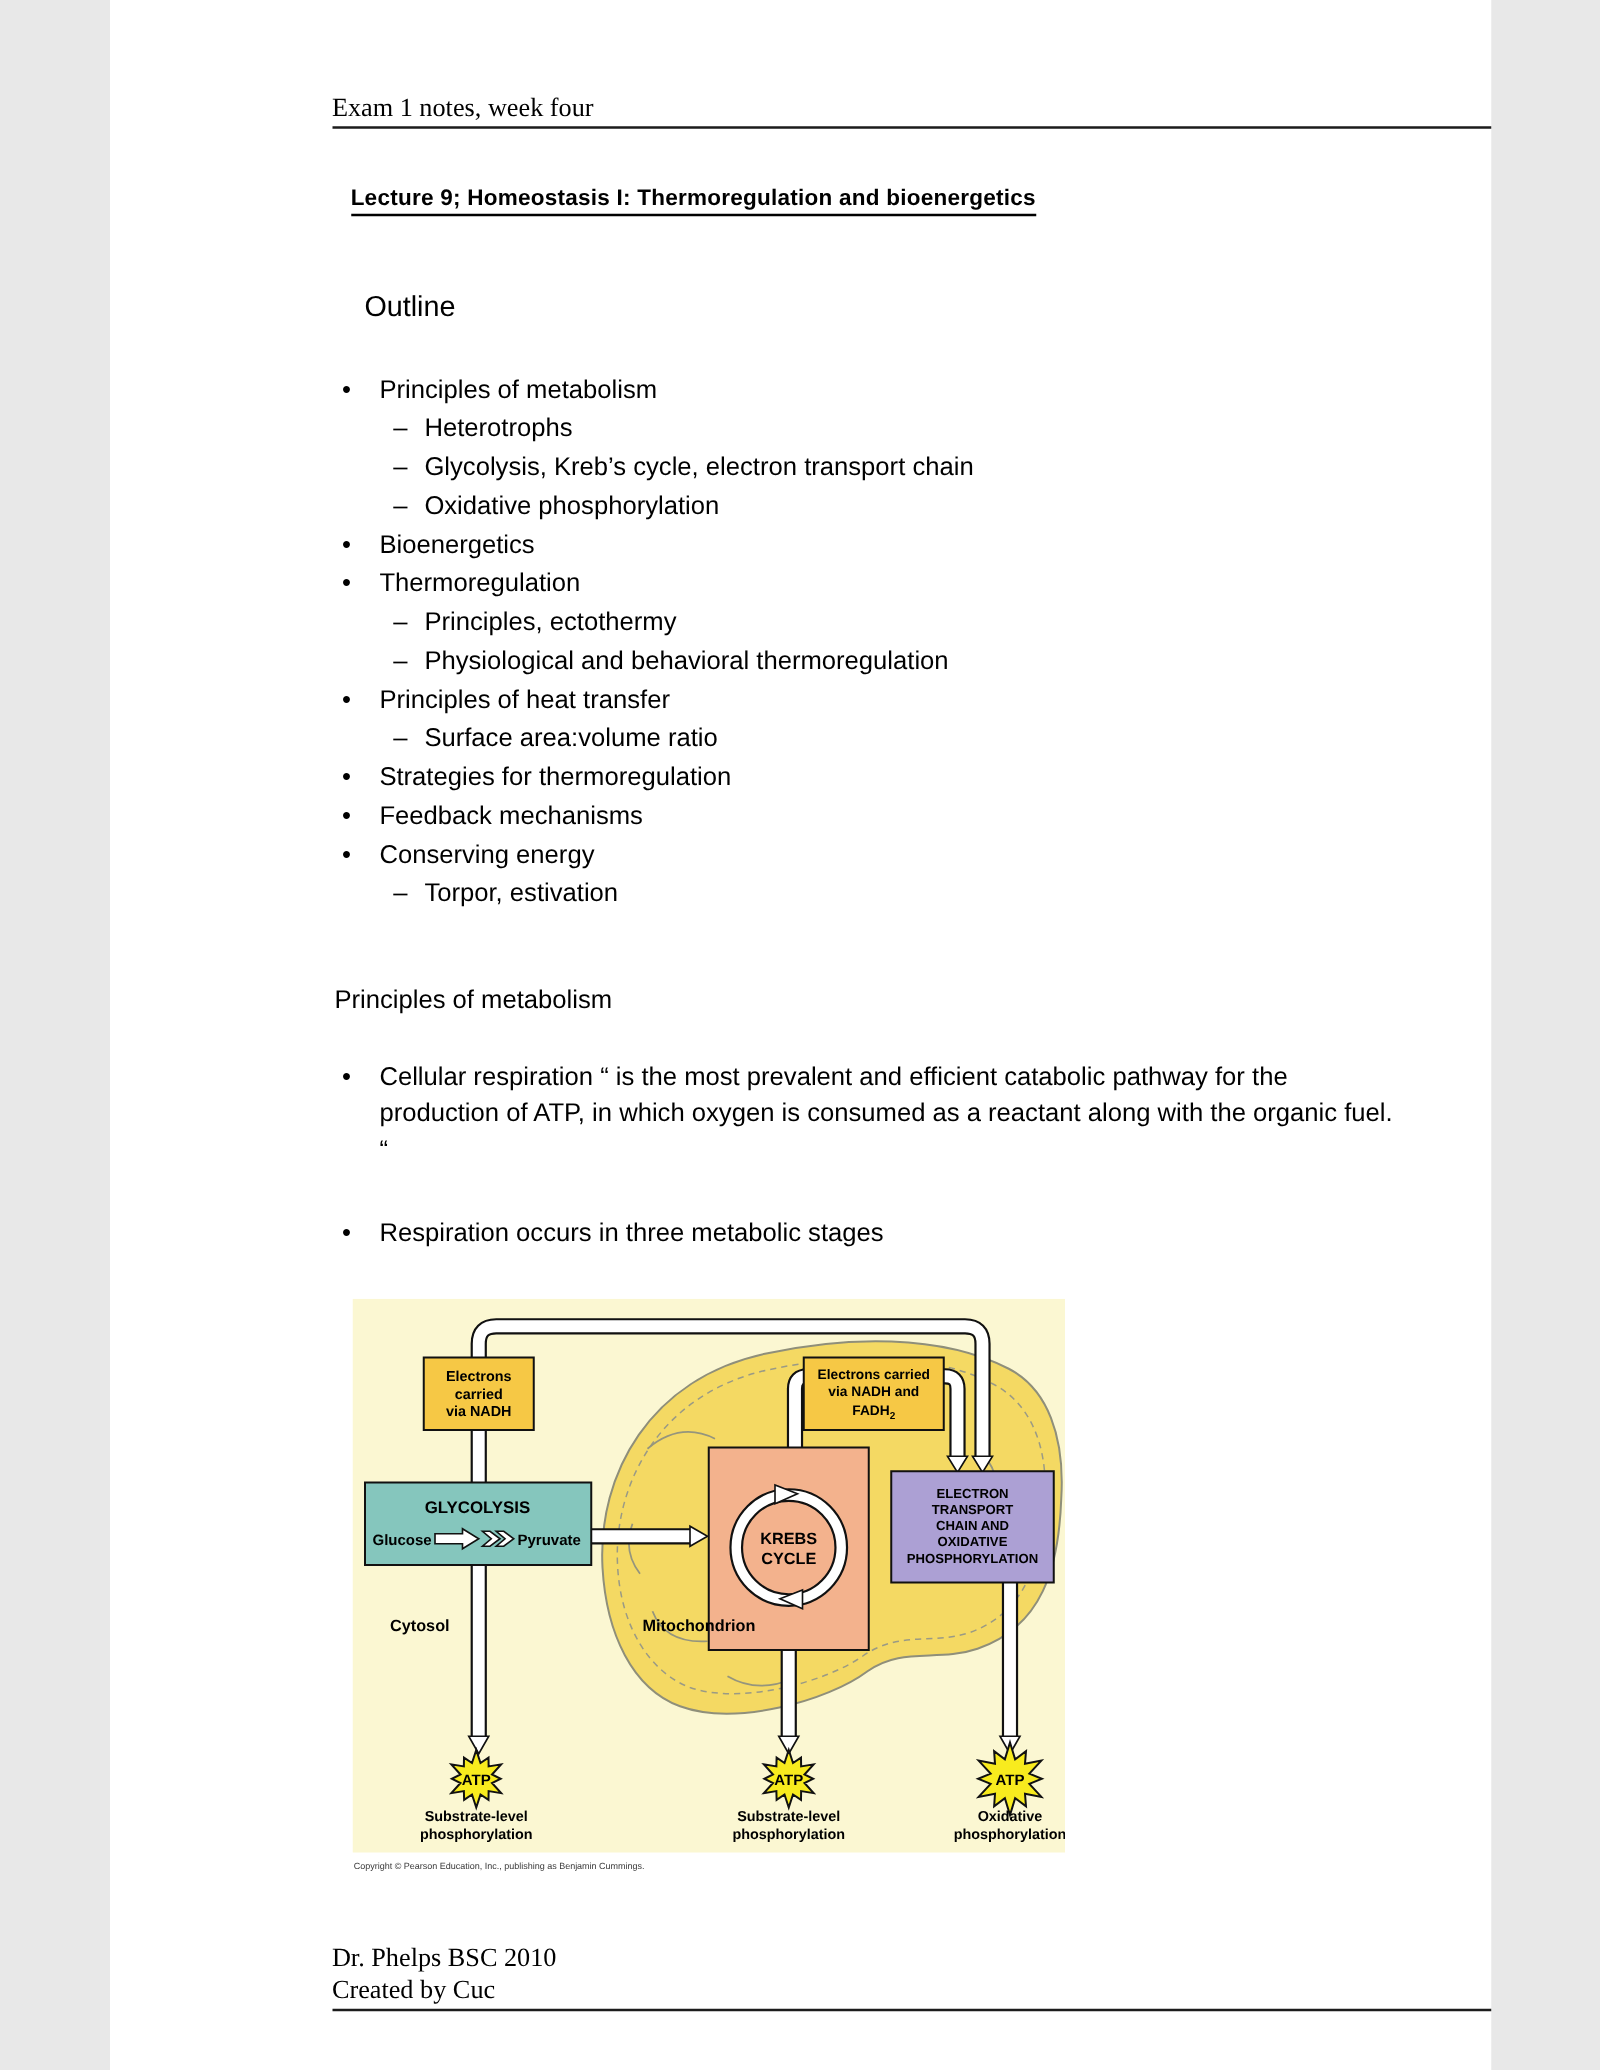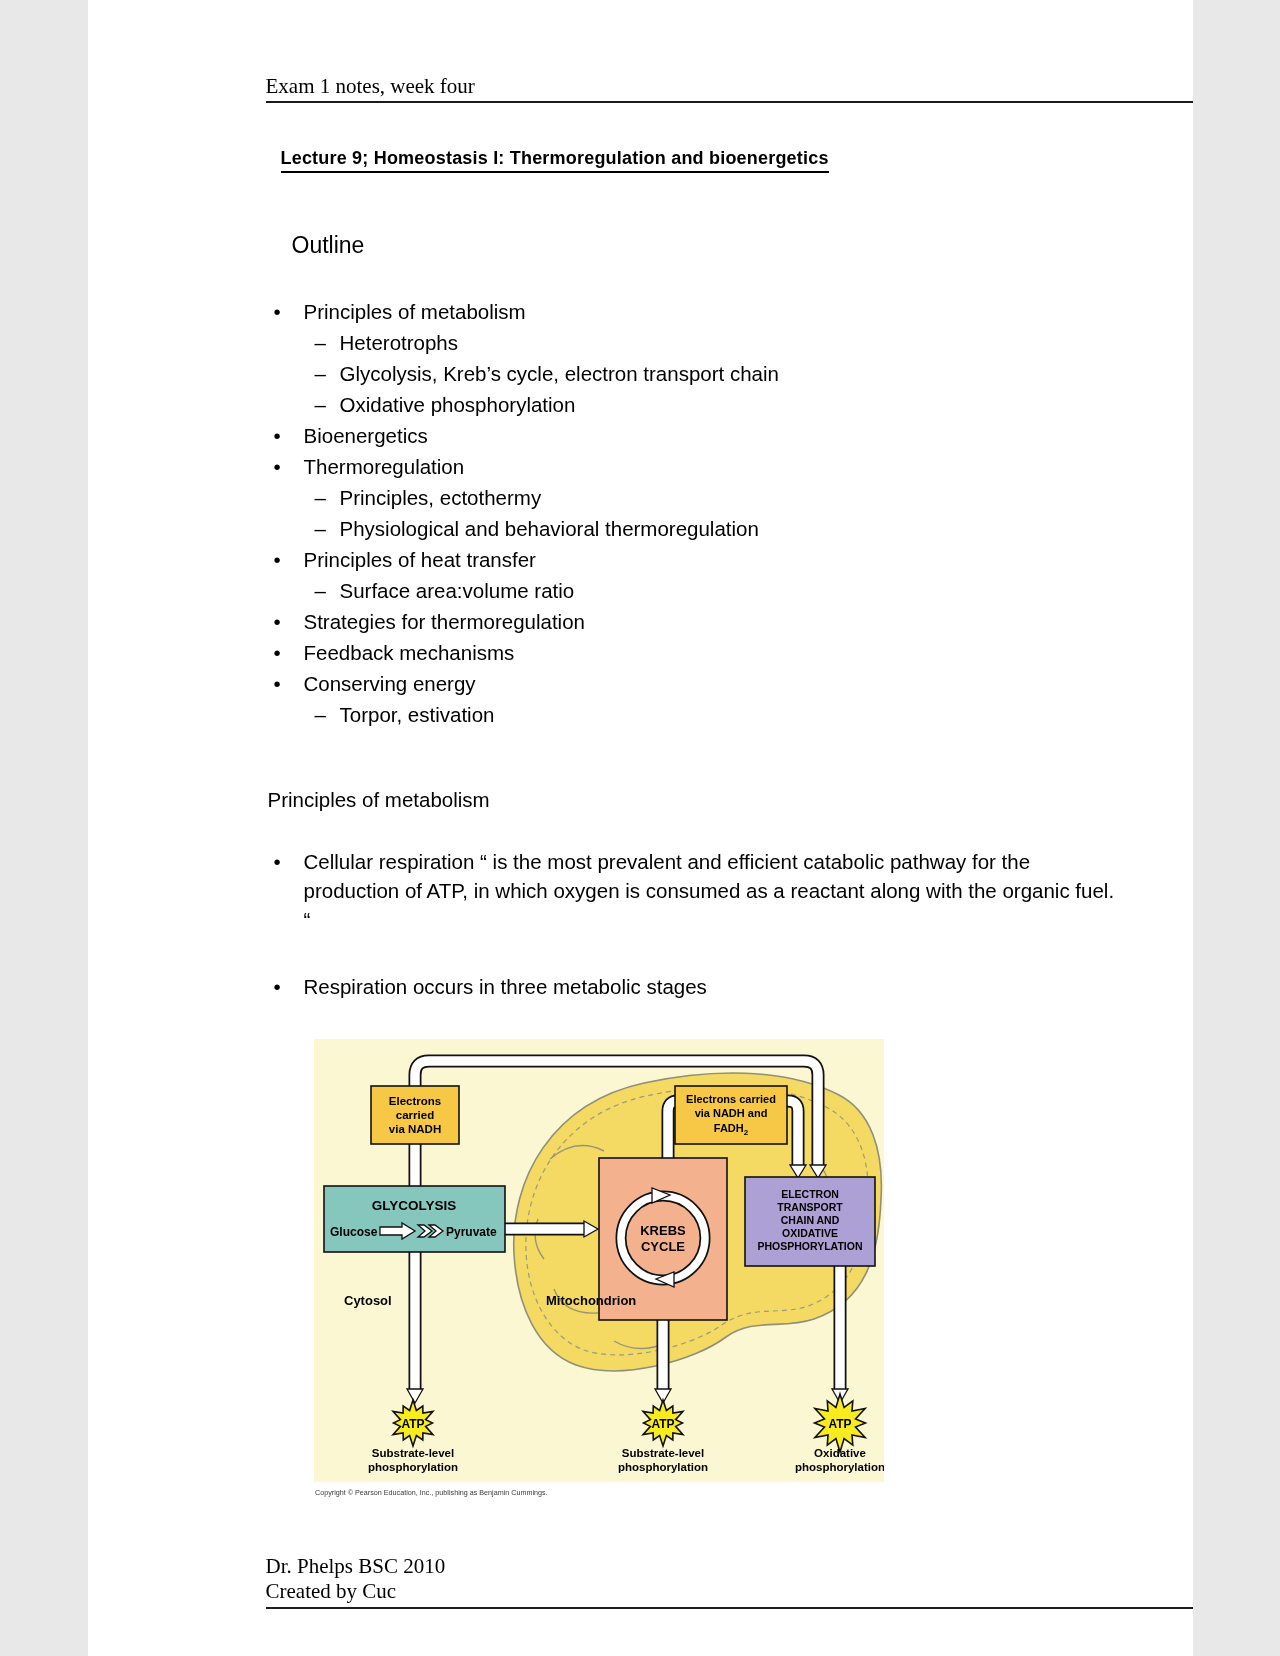--- a/index.html
+++ b/index.html
@@ -14,21 +14,21 @@
   .outline{position:absolute;left:186px;top:296px;font-size:20.5px;}
   .row{display:flex;line-height:31px;}
   .mk{width:30px;flex:none;}
   .l2{padding-left:41px;}
   .l2 .mk{width:25px;}
   .section-heading{position:absolute;left:180px;top:788px;font-size:20.5px;}
   .bullets{position:absolute;left:186px;top:847px;font-size:20.5px;width:844px;}
   .crow{display:flex;line-height:29px;margin-bottom:38px;}
   .footer{position:absolute;left:178px;top:1554px;width:966px;display:flex;justify-content:space-between;
           font-size:21px;border-bottom:2px solid #1c1c1c;padding-bottom:3px;flex-direction:column;}
-  .diagram{position:absolute;left:194px;top:1039px;margin-left:32px;}
+  .diagram{position:absolute;left:194px;top:1039px;}
   svg text{font-family:"Liberation Sans","DejaVu Sans",sans-serif;}
   .bx{stroke:#111;stroke-width:1.6;}
   .tube-o{fill:none;stroke:#111;stroke-width:13;}
   .tube-i{fill:none;stroke:#fff;stroke-width:9.5;}
   .ah{fill:#fff;stroke:#111;stroke-width:1.3;}
   .blabel{font-weight:bold;fill:#000;}
 </style>
 </head>
 <body>
 

